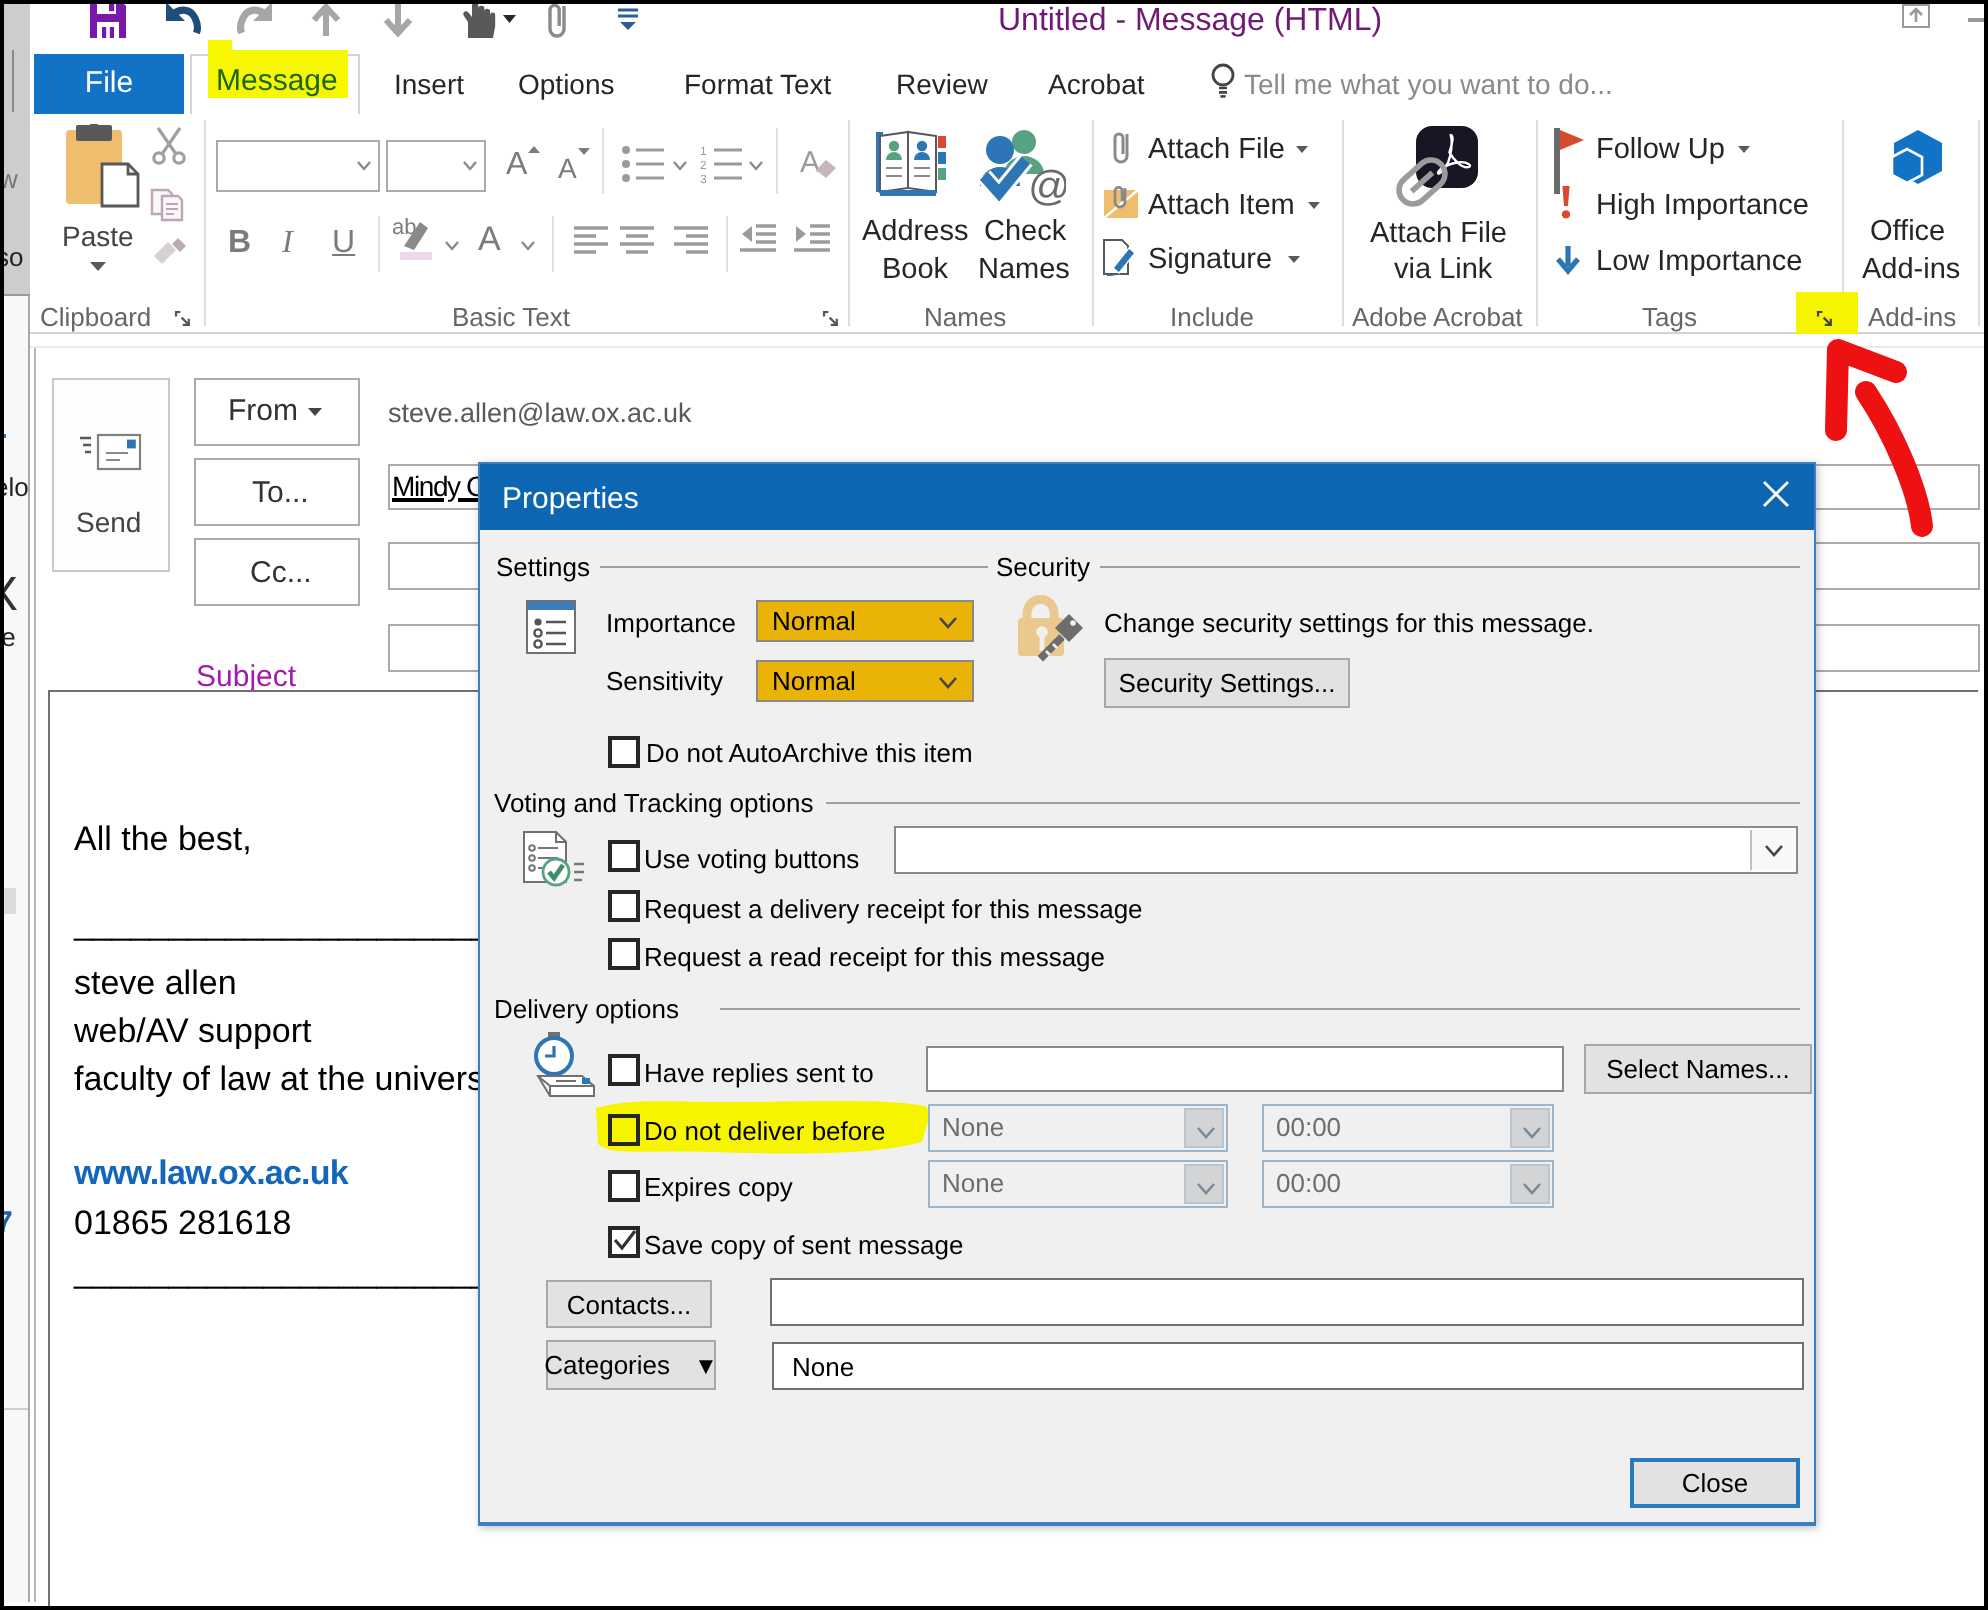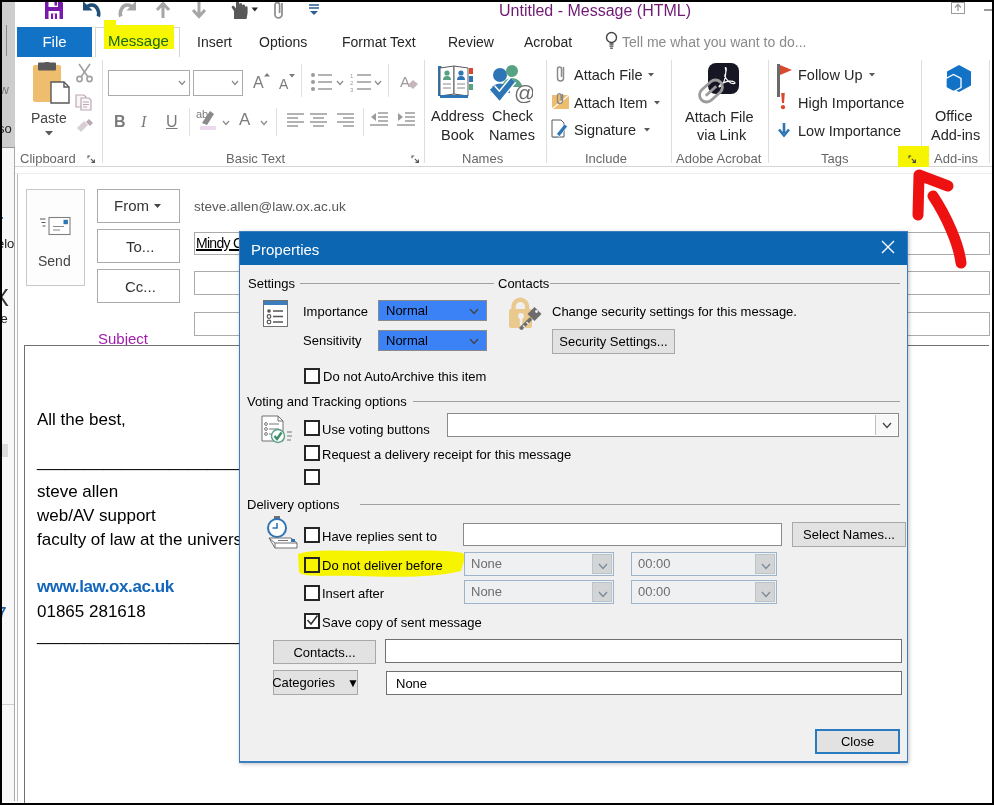--- a/index.html
+++ b/index.html
@@ -1,19 +1,19 @@
 <!DOCTYPE html>
 <html><head>
 <meta charset="utf-8">
 <style>
   html,body{margin:0;padding:0;}
   #root{position:relative;width:994px;height:805px;background:#fff;font-family:"Liberation Sans",sans-serif;overflow:hidden;}
   .abs{position:absolute;}
   .txt{position:absolute;white-space:nowrap;}
-  .combo{position:absolute;background:#3b82f6;border:1px solid #8a8a8a;box-sizing:border-box;font-size:13px;color:#000;line-height:19px;}
+  .combo{position:absolute;background:#eab308;border:1px solid #8a8a8a;box-sizing:border-box;font-size:13px;color:#000;line-height:19px;}
   .btn{position:absolute;background:#e2e2e2;border:1px solid #a8a8a8;box-sizing:border-box;font-size:13px;color:#000;text-align:right;display:flex;align-items:center;justify-content:center;}
   .cb{position:absolute;width:12px;height:12px;background:#fff;border:2px solid #262626;}
   .dcombo{position:absolute;background:#eef0f1;border:1px solid #9db4ca;box-sizing:border-box;font-size:13px;color:#6d6d6d;line-height:21px;}
   .darr{position:absolute;right:1px;top:1px;width:20px;height:20px;background:#d2d4d6;border:1px solid #bcc4cc;box-sizing:border-box;}
 </style>
 </head>
 <body>
 <div id="root">
   <div class="abs" style="left:0;top:0;width:994px;height:2px;background:#000;z-index:50;"></div>
   <div class="abs" style="left:0;top:803px;width:994px;height:2px;background:#000;z-index:50;"></div>
@@ -381,21 +381,21 @@
 
   <div id="dialog" class="abs" style="left:239px;top:231px;width:669px;height:532px;background:#f0f0f0;border:1px solid #3c7fc1;box-sizing:border-box;box-shadow:1px 1px 4px rgba(0,0,0,0.25);">
     <div class="abs" style="left:0;top:0;width:667px;height:33px;background:#0d66b2;"></div>
     <div class="txt" style="left:11px;top:9px;font-size:15px;color:#fff;">Properties</div>
     <svg class="abs" style="left:641px;top:8px;" width="14" height="14" viewBox="0 0 14 14">
       <path d="M 1 1 L 13 13 M 13 1 L 1 13" stroke="#fff" stroke-width="1.4"></path>
     </svg>
 
     <div class="txt" style="left:8px;top:44px;font-size:13px;color:#000;">Settings</div>
     <div class="abs" style="left:60px;top:51px;width:194px;height:1px;background:#a0a0a0;"></div>
-    <div class="txt" style="left:258px;top:44px;font-size:13px;color:#000;">Contacts</div>
+    <div class="txt" style="left:258px;top:44px;font-size:13px;color:#000;">Security</div>
     <div class="abs" style="left:310px;top:51px;width:350px;height:1px;background:#a0a0a0;"></div>
 
     <svg class="abs" style="left:23px;top:68px;" width="25" height="27" viewBox="0 0 25 27">
       <rect x="0.5" y="0.5" width="24" height="26" fill="#fff" stroke="#707070"></rect>
       <rect x="1" y="1" width="23" height="4" fill="#3a7ebf"></rect>
       <circle cx="6" cy="11" r="1.8" fill="#555"></circle>
       <circle cx="6" cy="16.5" r="1.8" fill="none" stroke="#555" stroke-width="1.2"></circle>
       <circle cx="6" cy="22" r="1.8" fill="none" stroke="#555" stroke-width="1.2"></circle>
       <path d="M 10 11 h 10 M 10 16.5 h 10 M 10 22 h 10" stroke="#555" stroke-width="1.3"></path>
     </svg>
@@ -447,20 +447,21 @@
     <div class="txt" style="left:82px;top:190px;font-size:13px;color:#000;">Use voting buttons</div>
     <div class="abs" style="left:207px;top:181px;width:452px;height:24px;background:#fff;border:1px solid #8a8a8a;box-sizing:border-box;">
       <div class="abs" style="right:1px;top:1px;width:21px;height:20px;background:#f8f8f8;border-left:1px solid #c0c0c0;"></div>
       <svg class="abs" style="right:6px;top:8px;" width="10" height="7" viewBox="0 0 10 7">
           <path d="M 1 1 L 5 5.5 L 9 1" stroke="#444" fill="none" stroke-width="1.3"></path>
         </svg>
     </div>
     <div class="cb" style="left:64px;top:213px;"></div>
     <div class="txt" style="left:82px;top:215px;font-size:13px;color:#000;">Request a delivery receipt for this message</div>
     <div class="cb" style="left:64px;top:237px;"></div>
+    <div class="txt" style="left:82px;top:239px;font-size:13px;color:#000;">Request a read receipt for this message</div>
 
     <div class="txt" style="left:7px;top:265px;font-size:13px;color:#000;">Delivery options</div>
     <div class="abs" style="left:120px;top:272px;width:540px;height:1px;background:#a0a0a0;"></div>
     <svg class="abs" style="left:21px;top:284px;" width="38" height="33" viewBox="0 0 38 33">
       <rect x="13" y="0" width="6" height="3" fill="#707070"></rect>
       <circle cx="16" cy="12" r="9" fill="#fff" stroke="#2e75b5" stroke-width="2"></circle>
       <path d="M 16 7 L 16 12 L 11.5 12" fill="none" stroke="#2e75b5" stroke-width="1.6"></path>
       <path d="M 8 22 L 30 22 L 36 27 L 36 32 L 14 32 z" fill="#fff" stroke="#707070"></path>
       <path d="M 8 22 L 14 27 L 14 32 M 14 27 L 36 27" fill="none" stroke="#707070"></path>
       <path d="M 17 24.5 h 10" stroke="#707070"></path>
@@ -480,38 +481,38 @@
       <div class="darr"><svg width="10" height="7" viewBox="0 0 10 7" style="margin:8px 0 0 5px;">
             <path d="M 1 1 L 5 5.5 L 9 1" stroke="#7a8a98" fill="none" stroke-width="1.3"></path>
           </svg></div>
     </div>
     <div class="dcombo" style="left:391px;top:320px;width:146px;height:24px;"><span style="margin-left:6px;">00:00</span>
       <div class="darr"><svg width="10" height="7" viewBox="0 0 10 7" style="margin:8px 0 0 5px;">
             <path d="M 1 1 L 5 5.5 L 9 1" stroke="#7a8a98" fill="none" stroke-width="1.3"></path>
           </svg></div>
     </div>
     <div class="cb" style="left:64px;top:353px;"></div>
-    <div class="txt" style="left:82px;top:354px;font-size:13px;color:#000;">Insert after</div>
+    <div class="txt" style="left:82px;top:354px;font-size:13px;color:#000;">Expires copy</div>
     <div class="dcombo" style="left:224px;top:348px;width:150px;height:24px;"><span style="margin-left:6px;">None</span>
       <div class="darr"><svg width="10" height="7" viewBox="0 0 10 7" style="margin:8px 0 0 5px;">
             <path d="M 1 1 L 5 5.5 L 9 1" stroke="#7a8a98" fill="none" stroke-width="1.3"></path>
           </svg></div>
     </div>
     <div class="dcombo" style="left:391px;top:348px;width:146px;height:24px;"><span style="margin-left:6px;">00:00</span>
       <div class="darr"><svg width="10" height="7" viewBox="0 0 10 7" style="margin:8px 0 0 5px;">
             <path d="M 1 1 L 5 5.5 L 9 1" stroke="#7a8a98" fill="none" stroke-width="1.3"></path>
           </svg></div>
     </div>
     <div class="cb" style="left:64px;top:381px;"></div>
     <svg class="abs" style="left:65px;top:381px;" width="15" height="15" viewBox="0 0 15 15">
         <path d="M 2.5 7 L 6 11 L 12.5 2.5" fill="none" stroke="#333" stroke-width="1.6"></path>
       </svg>
     <div class="txt" style="left:82px;top:383px;font-size:13px;color:#000;">Save copy of sent message</div>
 
-    <div class="btn" style="left:33px;top:408px;width:103px;height:24px;">Contacts...</div>
+    <div class="btn" style="left:33px;top:408px;width:83px;height:24px;">Contacts...</div>
     <div class="abs" style="left:145px;top:407px;width:517px;height:24px;background:#fff;border:1px solid #707070;box-sizing:border-box;"></div>
     <div class="btn" style="left:33px;top:438px;width:85px;height:25px;">Categories<span style="margin-left:12px;font-size:12px;">▼</span></div>
     <div class="abs" style="left:146px;top:439px;width:516px;height:24px;background:#fff;border:1px solid #707070;box-sizing:border-box;"></div>
     <div class="txt" style="left:156px;top:444px;font-size:13px;color:#000;">None</div>
     <div class="abs" style="left:0;top:529px;width:667px;height:1px;background:#3c7fc1;"></div>
 
     <div class="btn" style="left:575px;top:497px;width:85px;height:25px;border:2px solid #2a7ac0;">Close</div>
   </div>
 
   <svg class="abs" style="left:895px;top:160px;" width="85" height="115" viewBox="0 0 85 115">

